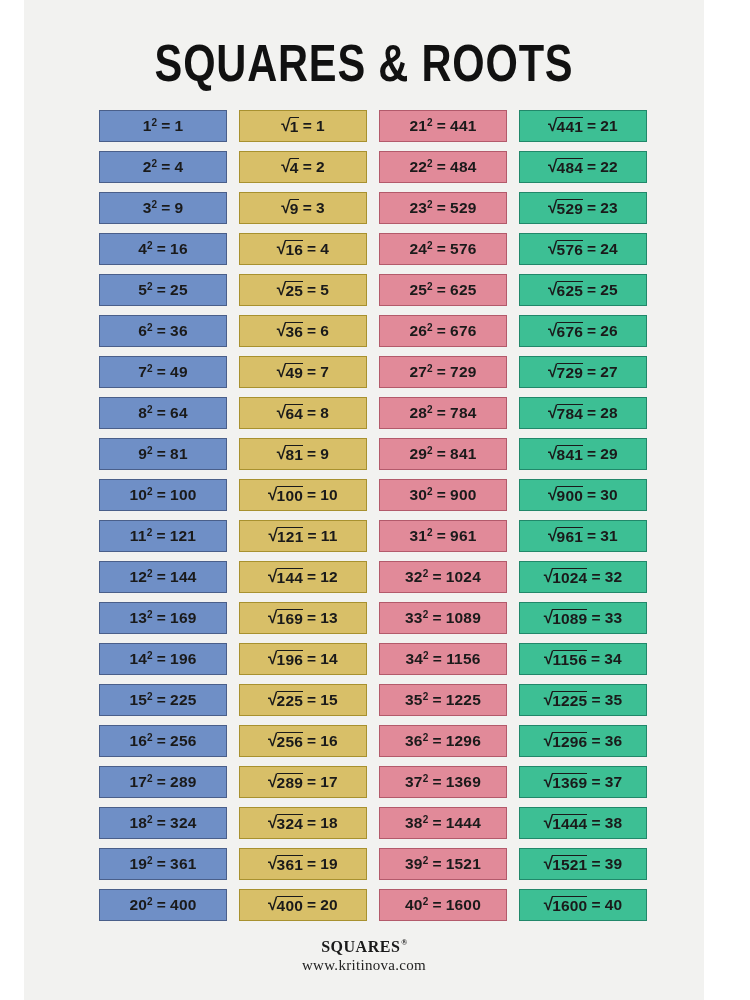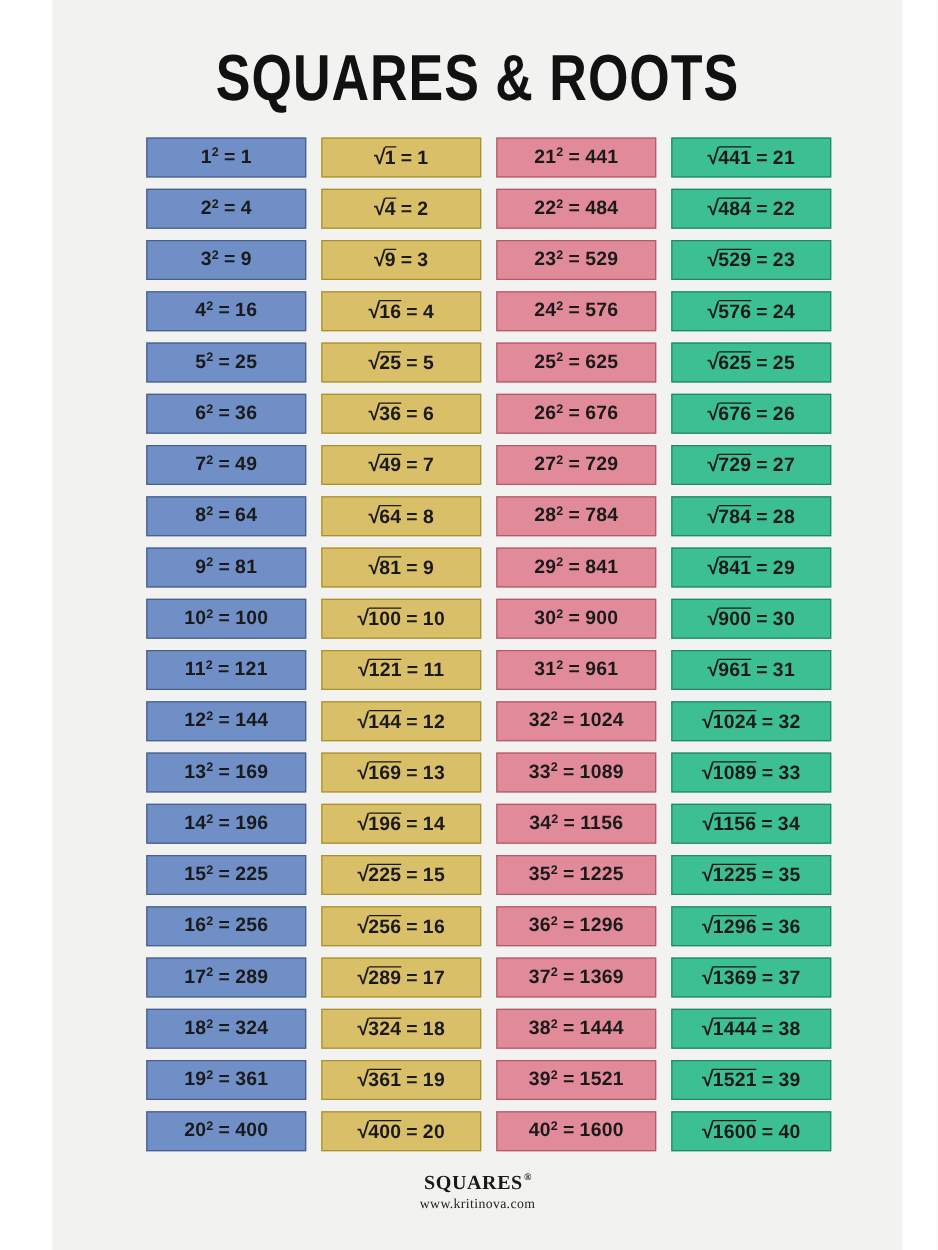--- a/index.html
+++ b/index.html
@@ -9,21 +9,21 @@
   body {
     width: 750px;
     height: 1000px;
     background: #ffffff;
     font-family: "Liberation Sans", sans-serif;
     overflow: hidden;
   }
 
   #poster {
     position: absolute;
-    left: 42px;
+    left: 24px;
     top: 0px;
     width: 680px;
     height: 1000px;
     background: #f2f2f0;
   }
 
   #title {
     position: absolute;
     left: 0;
     top: 34px;
@@ -106,21 +106,21 @@
     position: relative;
   }
   #brand-reg {
     font-size: 8px;
     position: relative;
     top: -7px;
     left: 1px;
   }
   #site {
     font-family: "Liberation Serif", serif;
-    font-size: 11px;
+    font-size: 15px;
     color: #222222;
     margin-top: 1px;
     letter-spacing: 0.3px;
   }
 </style>
 </head>
 <body>
 
 <div id="poster">
 

